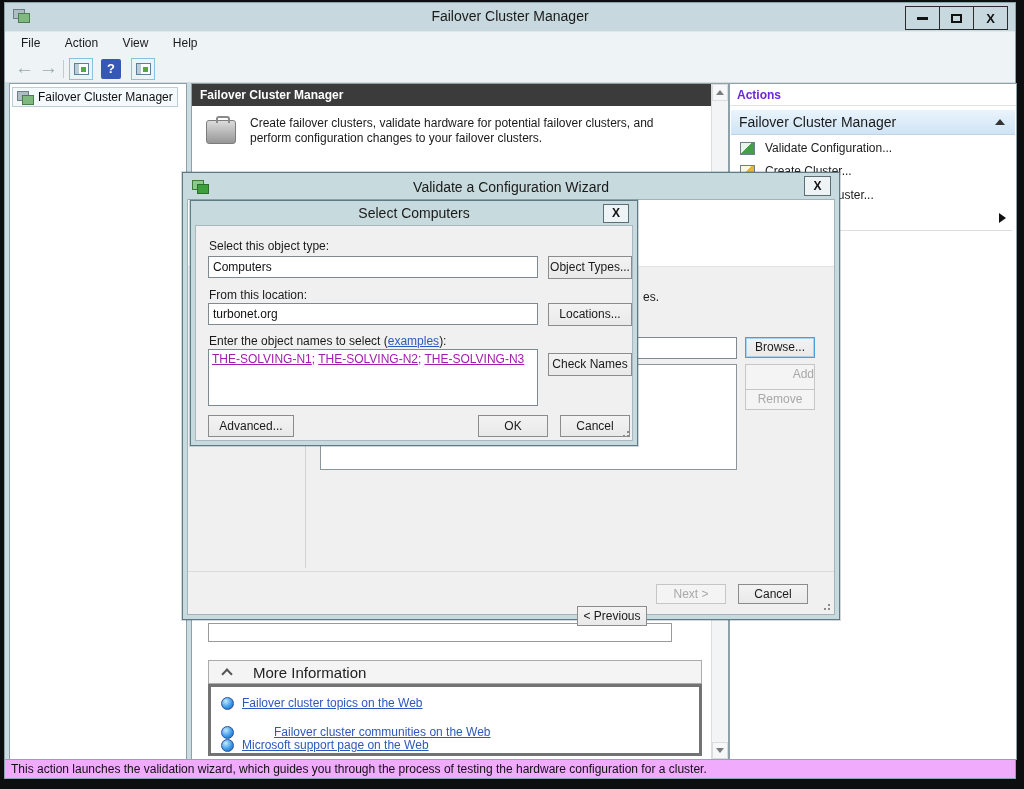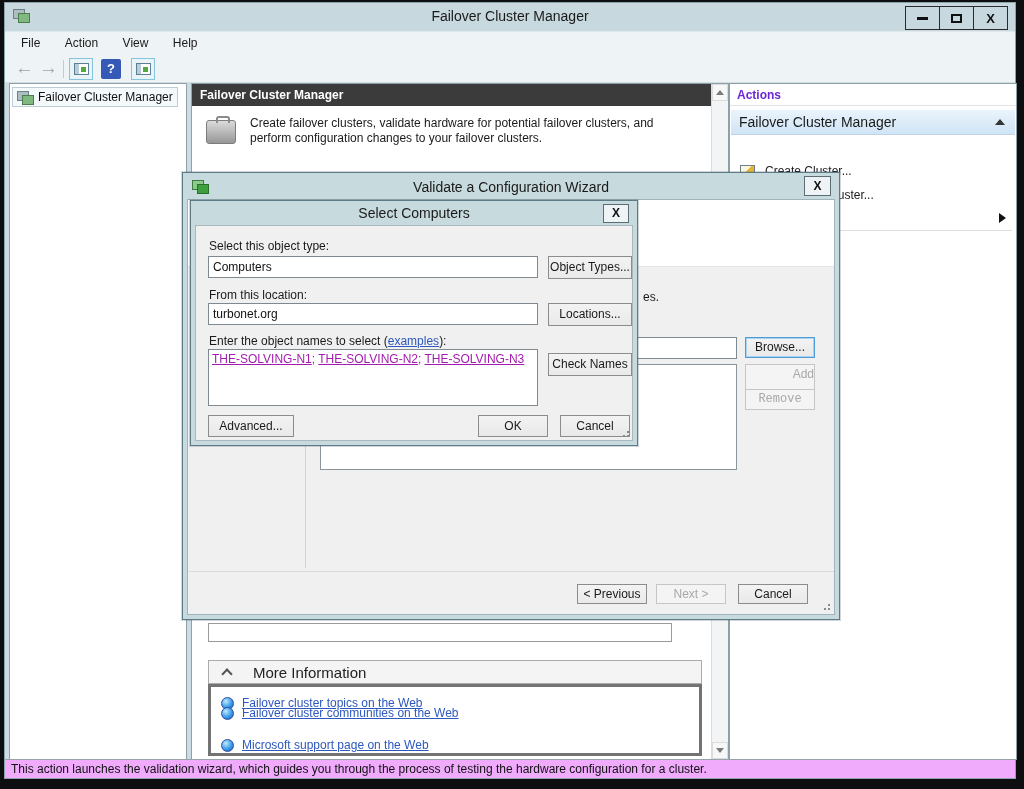--- a/index.html
+++ b/index.html
@@ -192,21 +192,21 @@
 
       <div class="mi-header">
         <span class="chev-up"></span>
         <span class="mi-title">More Information</span>
       </div>
       <div class="mi-body">
         <div class="link-row" style="top:8px;">
           <span class="globe"></span>
           <a href="#">Failover cluster topics on the Web</a>
         </div>
-        <div class="link-row" style="top:18px;">
+        <div class="link-row" style="top:37px;gap:32px;">
           <span class="globe"></span>
           <a href="#">Failover cluster communities on the Web</a>
         </div>
         <div class="link-row" style="top:50px;">
           <span class="globe"></span>
           <a href="#">Microsoft support page on the Web</a>
         </div>
       </div>
 
       <div class="vscroll">
@@ -217,20 +217,24 @@
             <span class="tri-dn"></span>
           </div>
       </div>
     </div>
 
     <div id="actions-panel" class="panel">
       <div id="actions-header">Actions</div>
       <div class="act-group">
         <span>Failover Cluster Manager</span>
         <span class="icon-up-tri"></span>
+      </div>
+      <div class="act-item" style="top:53px;">
+        <span class="act-icon green"></span>
+        <span class="lbl">Validate Configuration...</span>
       </div>
       <div class="act-item" style="top:76px;">
         <span class="act-icon yellow"></span>
         <span class="lbl">Create Cluster...</span>
       </div>
       <div class="act-item" style="top:100px;">
         <span class="act-icon green"></span>
         <span class="lbl">Connect to Cluster...</span>
       </div>
       <div class="act-item" style="top:124px;">
@@ -248,23 +252,23 @@
     <div class="dlg-title">Validate a Configuration Wizard</div>
     <div id="wiz-x" class="x-btn">X</div>
     <div id="wiz-client">
       <div id="wiz-banner"></div>
       <div id="wiz-sidebar"></div>
       <div id="wiz-fragment">es.</div>
       <input id="wiz-name-input" class="tb-input" style="">
       <div id="wiz-listbox"></div>
       <div id="wiz-btn-browse" class="btn focused" style="line-height:19px;">Browse...</div>
       <div id="wiz-btn-add" class="btn disabled" style="line-height:19px;">Add</div>
-      <div id="wiz-btn-remove" class="btn disabled" style="line-height:19px;font-family:Liberation Mono, monospace;">Remove</div>
+      <div id="wiz-btn-remove" class="btn disabled" style="line-height:19px;">Remove</div>
       <div id="wiz-bottom-line"></div>
-      <div id="wiz-btn-prev" class="btn" style="line-height:18px;">&lt; Previous</div>
+      <div id="wiz-btn-prev" class="btn" style="line-height:18px;margin-top:22px;">&lt; Previous</div>
       <div id="wiz-btn-next" class="btn disabled" style="line-height:18px;">Next &gt;</div>
       <div id="wiz-btn-cancel" class="btn" style="line-height:18px;">Cancel</div>
       <span id="wiz-grip" class="grip"></span>
     </div>
   </div>
 
   <div id="selcomp" class="dlg">
     <div class="dlg-title">Select Computers</div>
     <div id="sc-x" class="x-btn">X</div>
     <div id="sc-client">

